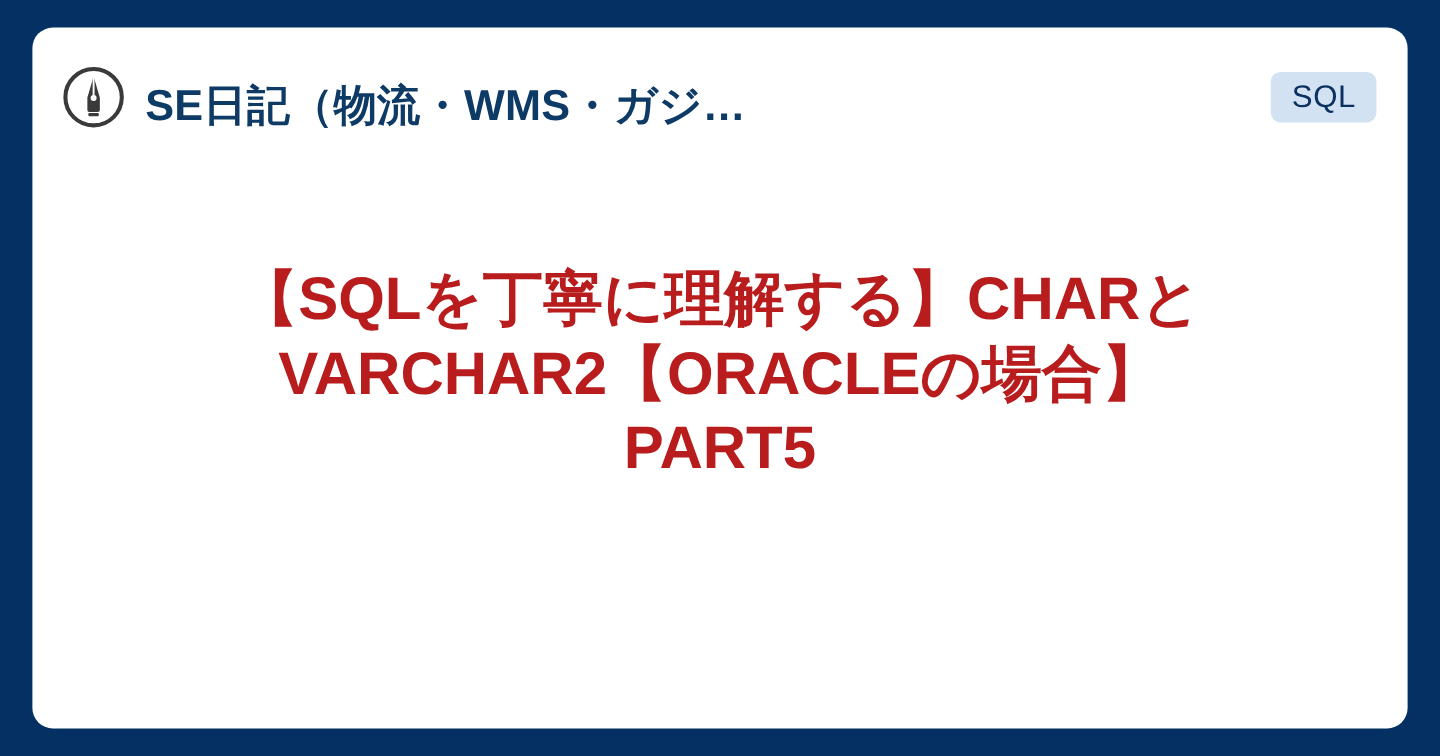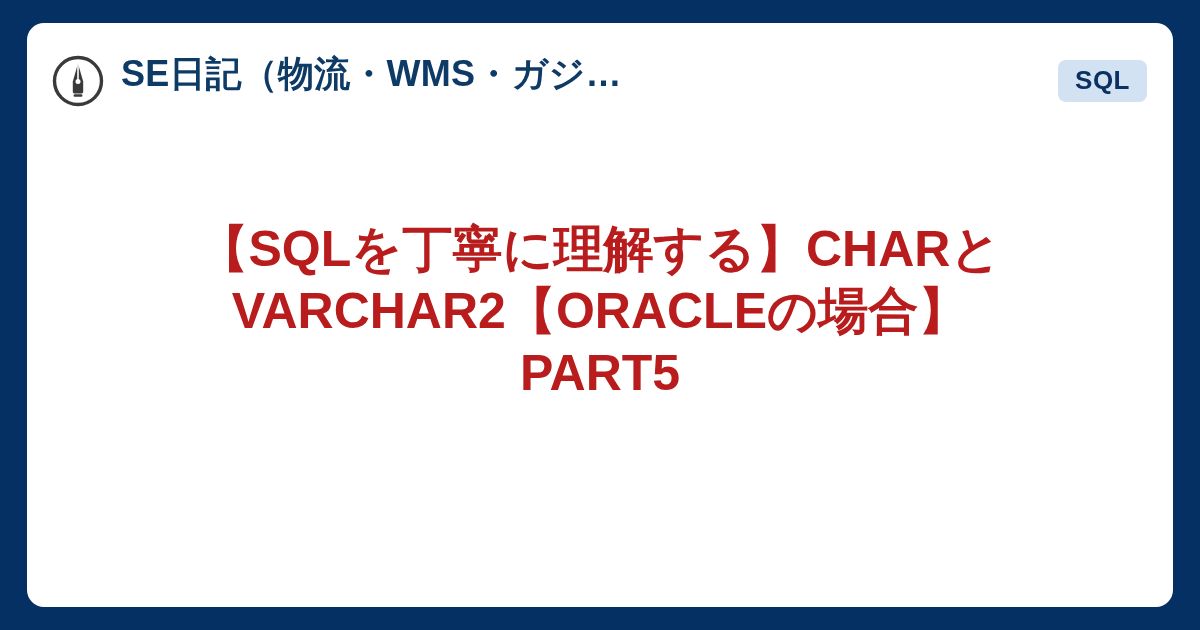--- a/index.html
+++ b/index.html
@@ -41,21 +41,21 @@
     display: flex;
     align-items: center;
     height: 115px;
     flex: 0 0 auto;
     padding: 0 26px 0 24px;
     box-sizing: border-box;
   }
 
   .site-identity {
     display: flex;
-    align-items: flex-start;
+    align-items: flex-end;
     min-width: 0;
     flex: 1 1 auto;
     gap: 16px;
   }
 
   .site-logo {
     flex: 0 0 auto;
     width: 54px;
     height: 54px;
     display: block;
@@ -70,21 +70,21 @@
     overflow: hidden;
     text-overflow: clip;
     line-height: 1.1;
   }
 
   .category-badge {
     flex: 0 0 auto;
     background: #d3e2f2;
     color: #0a3161;
     font-size: 26px;
-    font-weight: bold;
+    font-weight: normal;
     letter-spacing: 0.5px;
     padding: 7px 17px 9px 17px;
     border-radius: 8px;
     line-height: 1;
     margin-left: 18px;
   }
 
   
   .card-main {
     flex: 1 1 auto;

